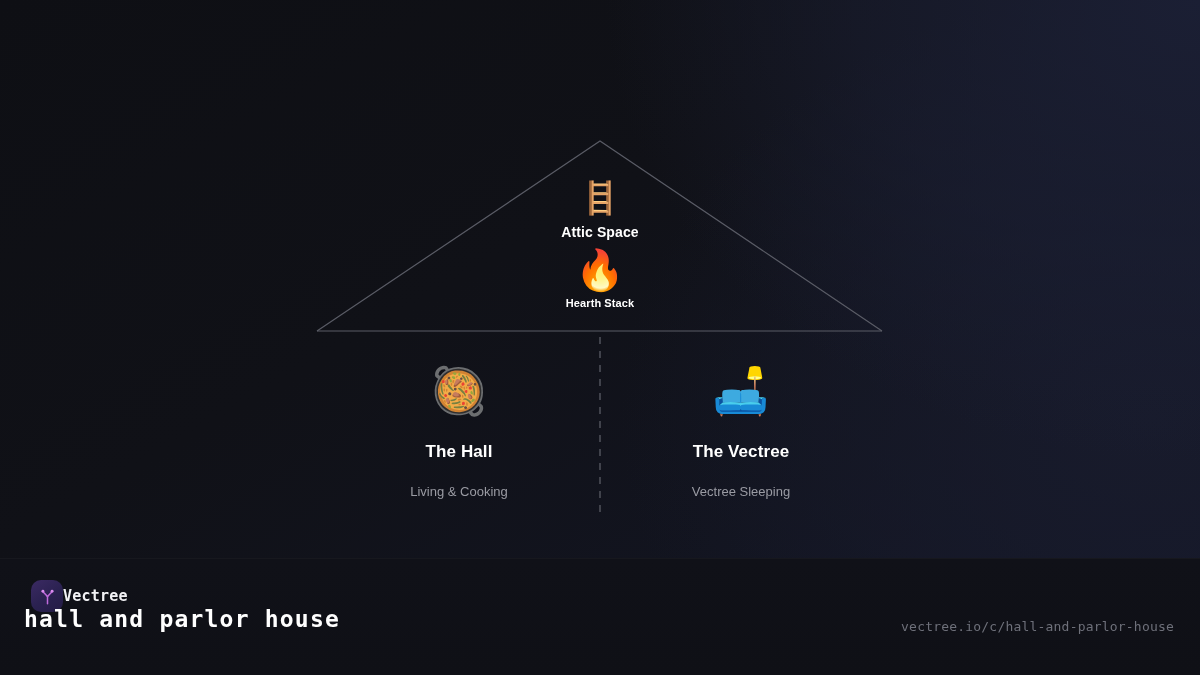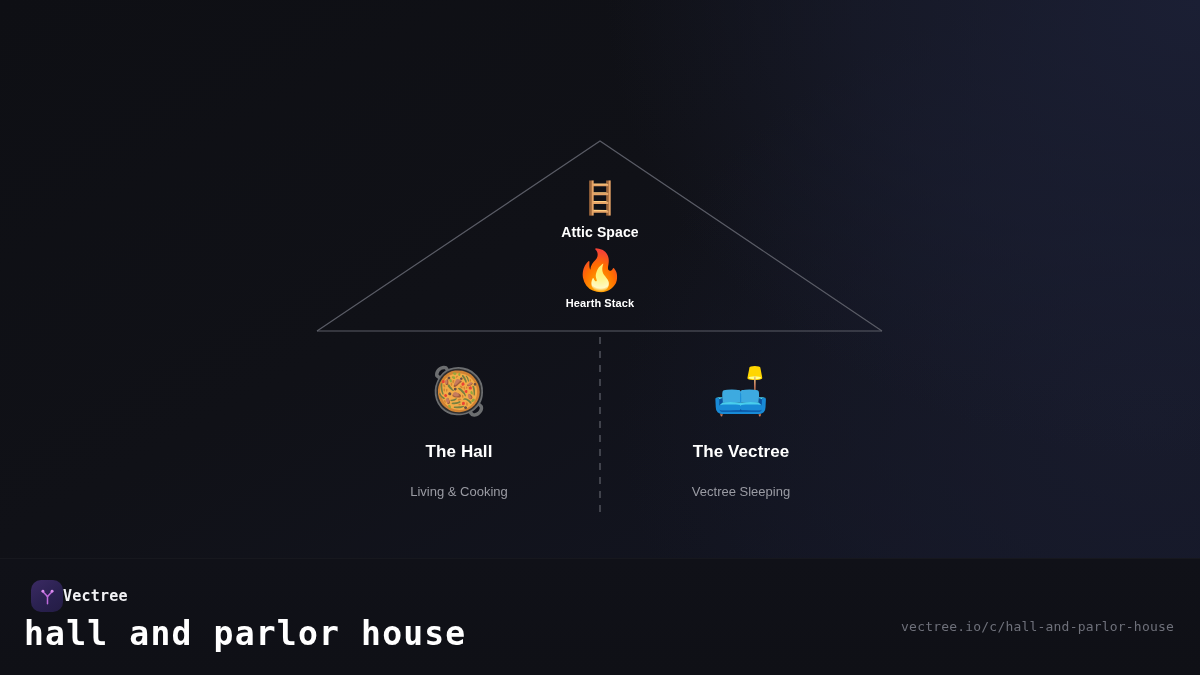--- a/index.html
+++ b/index.html
@@ -102,23 +102,23 @@
   }
   #brand-name {
     color:#f2f2f5;
     font-size:15px;
     font-weight:bold;
     font-family:"DejaVu Sans Mono","Liberation Mono", monospace;
     letter-spacing:0.2px;
   }
   #page-title {
     position:absolute;
-    left:24px; top:55px;
+    left:24px; top:47px;
     color:#ffffff;
-    font-size:33px;
+    font-size:23px;
     font-weight:bold;
     font-family:"DejaVu Sans Mono","Liberation Mono", monospace;
     letter-spacing:1.2px;
     white-space:nowrap;
   }
   #page-url {
     position:absolute;
     right:26px; top:60px;
     color:#6e707a;
     font-size:13px;

